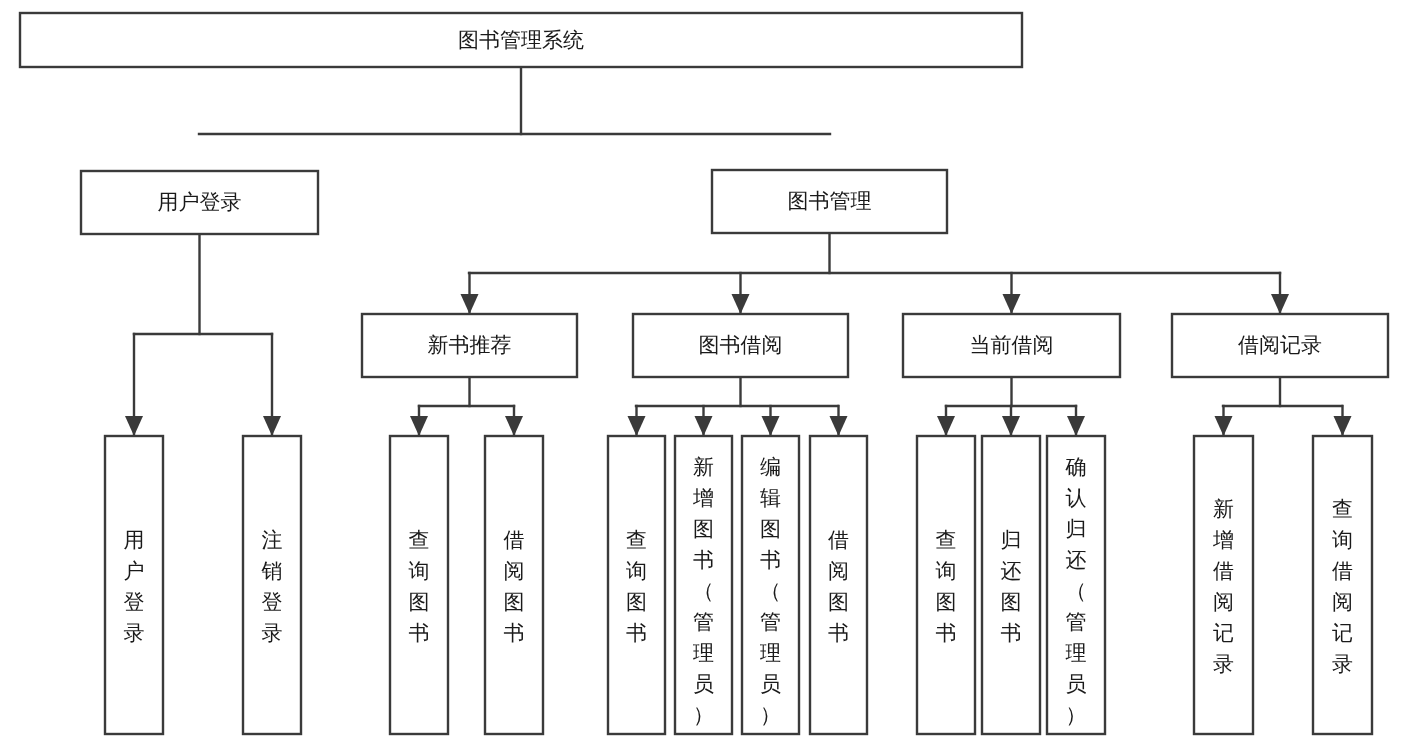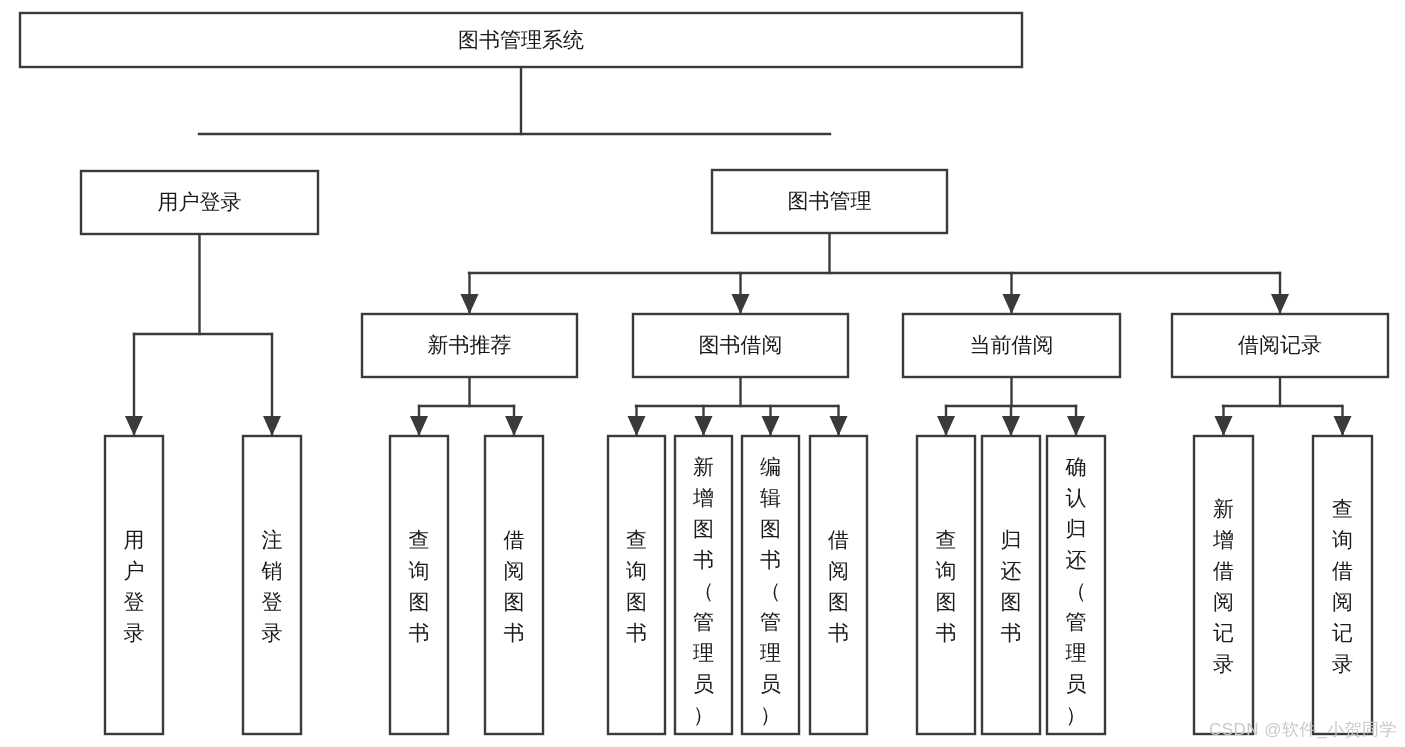--- a/index.html
+++ b/index.html
@@ -197,14 +197,13 @@
         <g>
           <rect x="1194" y="436" width="59" height="298" class="node-rect"></rect>
           <text x="1223.5" y="0" class="leaf-label"><tspan x="1223.5" y="516.18">新</tspan><tspan x="1223.5" y="547.18">增</tspan><tspan x="1223.5" y="578.18">借</tspan><tspan x="1223.5" y="609.18">阅</tspan><tspan x="1223.5" y="640.18">记</tspan><tspan x="1223.5" y="671.18">录</tspan></text>
         </g>
         <g>
           <rect x="1313" y="436" width="59" height="298" class="node-rect"></rect>
           <text x="1342.5" y="0" class="leaf-label"><tspan x="1342.5" y="516.18">查</tspan><tspan x="1342.5" y="547.18">询</tspan><tspan x="1342.5" y="578.18">借</tspan><tspan x="1342.5" y="609.18">阅</tspan><tspan x="1342.5" y="640.18">记</tspan><tspan x="1342.5" y="671.18">录</tspan></text>
         </g>
       </g>
   </svg>
-  <div class="watermark">CSDN @软件_小贺同学</div>
 </div>
 
 </body></html>

